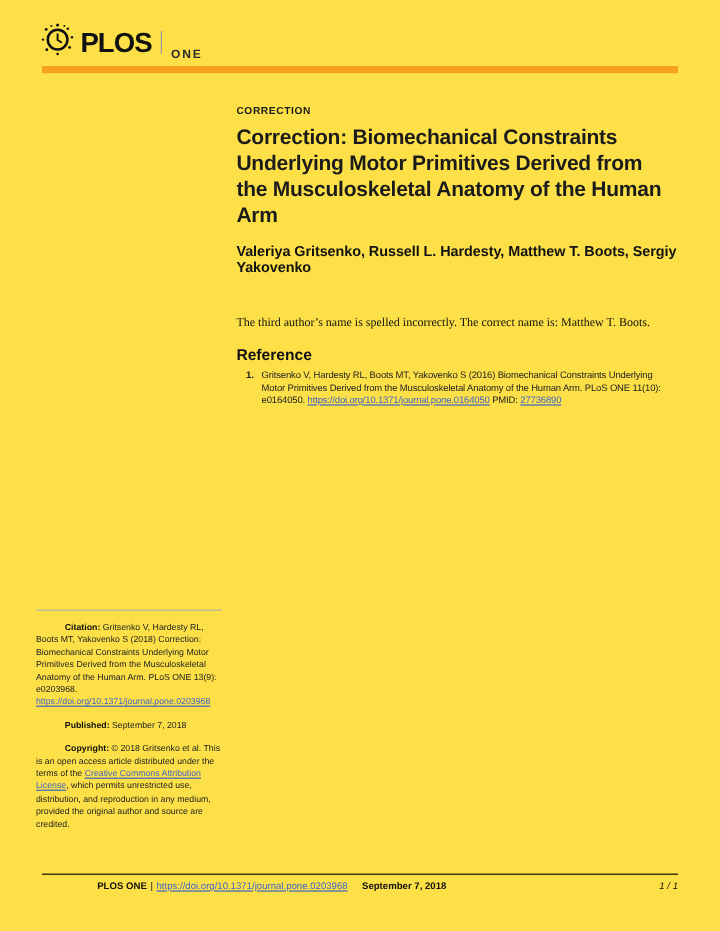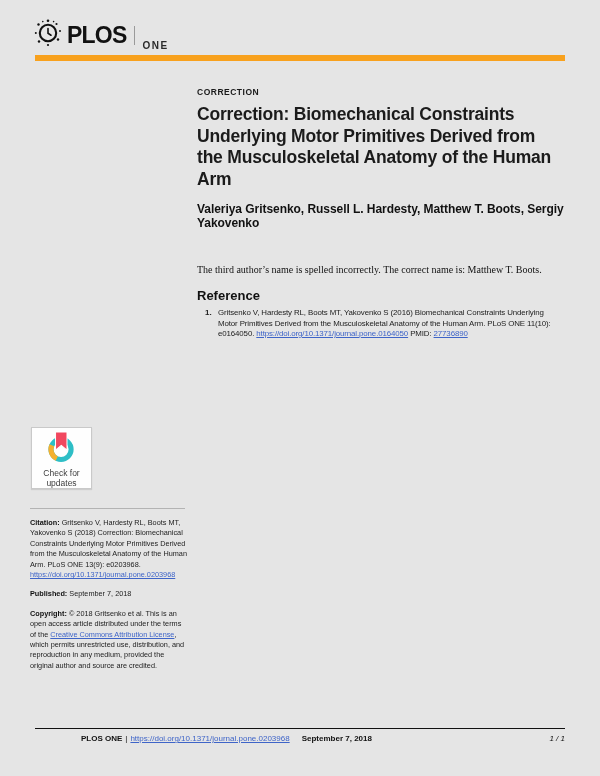--- a/index.html
+++ b/index.html
@@ -1,18 +1,18 @@
 <!DOCTYPE html>
 <html><head>
 <meta charset="utf-8">
 <style>
   * { margin:0; padding:0; box-sizing:border-box; }
   html,body { background:#ffffff; }
   body { font-family:"Liberation Sans", sans-serif; color:#1c1c1c; }
-  .page { position:relative; width:600px; height:776px; background:#e5e5e5; overflow:hidden; }
+  .page { position:relative; width:600px; height:776px; background:#fde047; overflow:hidden; }
 
   
   .masthead-logo { position:absolute; left:34px; top:19px; display:flex; align-items:center; }
   .logo-icon { margin-right:5px; }
   .logo-plos { font-size:23px; font-weight:800; letter-spacing:-0.8px; color:#111; }
   .logo-div { width:1px; height:19px; background:#9a9a9a; margin:0 7px 0 8px; }
   .logo-one { font-size:10px; font-weight:700; letter-spacing:1.6px; color:#2b2b2b; margin-top:20px; }
   .accent-bar { position:absolute; left:35px; top:55px; width:530px; height:6px; background:#F8A11D; }
 
   
@@ -34,21 +34,21 @@
            border:1px solid #c9c9c9; box-shadow:0 1px 1px rgba(0,0,0,0.10); text-align:center; cursor:pointer; }
   .badge-icon { margin-top:3px; }
   .badge-label { font-size:8.5px; line-height:9.5px; color:#3d3d3d; margin-top:1px; }
 
   
   .sidebar { position:absolute; left:30px; top:508px; width:158px; }
   .sidebar-rule { border-top:1px solid #b3b3b3; width:155px; }
   .open-access { display:flex; align-items:center; margin-top:12px; }
   .open-access-label { font-size:7.8px; letter-spacing:0.5px; color:#222; margin-left:4px; margin-top:1px; }
   .side-par { margin-top:9px; font-size:7.3px; line-height:10.4px; color:#222; }
-  .side-label { font-weight:700; color:#111; }
+  .side-label { font-weight:700; color:#111;margin-left:24px; }
 
   
   .footer { position:absolute; left:35px; top:728px; width:530px; border-top:1.5px solid #111;
             padding-top:5px; display:flex; justify-content:space-between; font-size:8px; color:#111; }
   .footer-left { display:flex; align-items:baseline;padding-left:46px; }
   .footer-journal { font-weight:700; }
   .footer-sep { margin:0 3px; }
   .footer-date { margin-left:12px; font-weight:600; }
   .footer-page { font-weight:400;font-style:italic; }
 </style>
@@ -87,33 +87,20 @@
     <h1 class="title">Correction: Biomechanical Constraints Underlying Motor Primitives Derived from the Musculoskeletal Anatomy of the Human Arm</h1>
     <div class="authors">Valeriya Gritsenko, Russell L. Hardesty, Matthew T. Boots, Sergiy Yakovenko</div>
     <p class="body-text">The third author’s name is spelled incorrectly. The correct name is: Matthew T. Boots.</p>
     <h2 class="ref-heading">Reference</h2>
     <div class="ref-list">
       <span class="ref-num">1.</span>
       <span class="ref-body"><span>Gritsenko V, Hardesty RL, Boots MT, Yakovenko S (2016) Biomechanical Constraints Underlying Motor Primitives Derived from the Musculoskeletal Anatomy of the Human Arm. PLoS ONE 11(10): e0164050. </span><a class="link">https://doi.org/10.1371/journal.pone.0164050</a><span> PMID: </span><a class="link">27736890</a></span>
     </div>
   </div>
 
-  <div class="badge">
-    <div class="badge-icon">
-      <svg width="33" height="33" viewBox="0 0 36 36">
-        <circle cx="17.5" cy="20" r="11" fill="none" stroke="#2EBEC6" stroke-width="5.5"></circle>
-        <circle cx="17.5" cy="20" r="11" fill="none" stroke="#F5B02E" stroke-width="5.5" stroke-dasharray="17 52.1" transform="rotate(115 17.5 20)"></circle>
-        <path d="M11.5 1.2 h12.5 v19.8 l-6.25 -5.2 l-6.25 5.2 z" fill="#F1485F" stroke="#ffffff" stroke-width="1.1"></path>
-      </svg>
-    </div>
-    <div class="badge-label">
-      <div>Check for</div>
-      <div>updates</div>
-    </div>
-  </div>
 
   <div class="sidebar">
     <div class="sidebar-rule"></div>
     <p class="side-par"><span class="side-label">Citation: </span><span>Gritsenko V, Hardesty RL, Boots MT, Yakovenko S (2018) Correction: Biomechanical Constraints Underlying Motor Primitives Derived from the Musculoskeletal Anatomy of the Human Arm. PLoS ONE 13(9): e0203968. </span><a class="link">https://doi.org/10.1371/journal.pone.0203968</a></p>
     <p class="side-par"><span class="side-label">Published: </span><span>September 7, 2018</span></p>
     <p class="side-par"><span class="side-label">Copyright: </span><span>© 2018 Gritsenko et al. This is an open access article distributed under the terms of the </span><a class="link">Creative Commons Attribution License</a><span>, which permits unrestricted use, distribution, and reproduction in any medium, provided the original author and source are credited.</span></p>
   </div>
 
   <div class="footer">
     <div class="footer-left">

